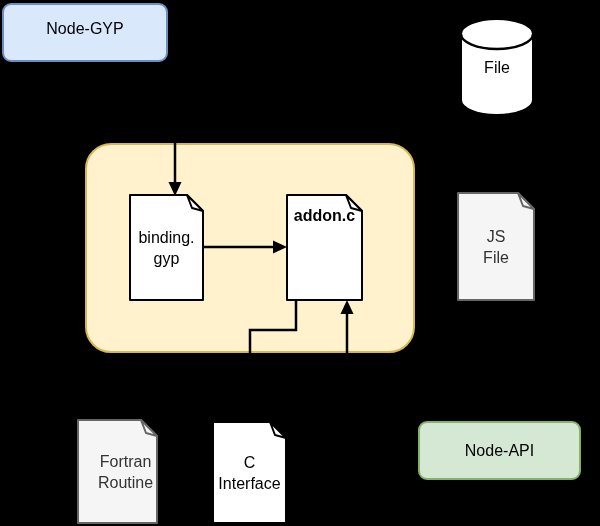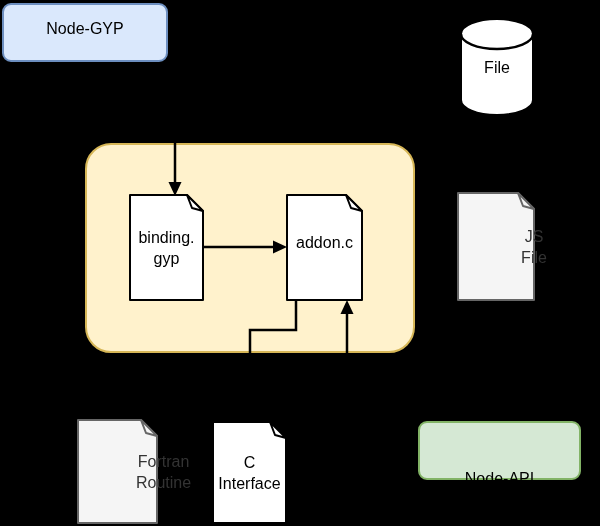--- a/index.html
+++ b/index.html
@@ -52,29 +52,29 @@
     display: flex;
     align-items: center;
     justify-content: center;
     text-align: center;
     white-space: pre-line;
     font-size: 16px;
     line-height: 21px;
     color: #000000;
     pointer-events: none;
   }
-  .label.gray { color: #333333; padding-left: 38px; }
+  .label.gray { color: #333333; }
   #node-gyp-label   { left: 2px;   top: 3px;   width: 166px; height: 50px; }
   #build-label      { left: 460px; top: 52px;  width: 74px;  height: 30px; }
   #binding-gyp-label{ left: 130px; top: 195px; width: 73px;  height: 105px; border-radius: 7px; }
-  #addon-c-label    { left: 287px; top: 204px; width: 75px;  height: 77px; }
+  #addon-c-label    { left: 287px; top: 177px; width: 75px;  height: 77px; font-weight: bold; }
   #js-file-label    { left: 458px; top: 193px; width: 76px;  height: 107px; }
   #fortran-label    { left: 86px;  top: 420px; width: 79px;  height: 103px; }
   #c-interface-label{ left: 213px; top: 422px; width: 73px;  height: 101px; }
-  #node-api-label   { left: 418px; top: 421px; width: 163px; height: 59px; margin-top: 28px; }
+  #node-api-label   { left: 418px; top: 421px; width: 163px; height: 59px; }
 </style>
 </head>
 <body>
 
 <div class="canvas">
 
   <div class="box" id="container-box"></div>
 
   <div class="box" id="node-gyp-box"></div>
   <div class="box" id="node-api-box"></div>

